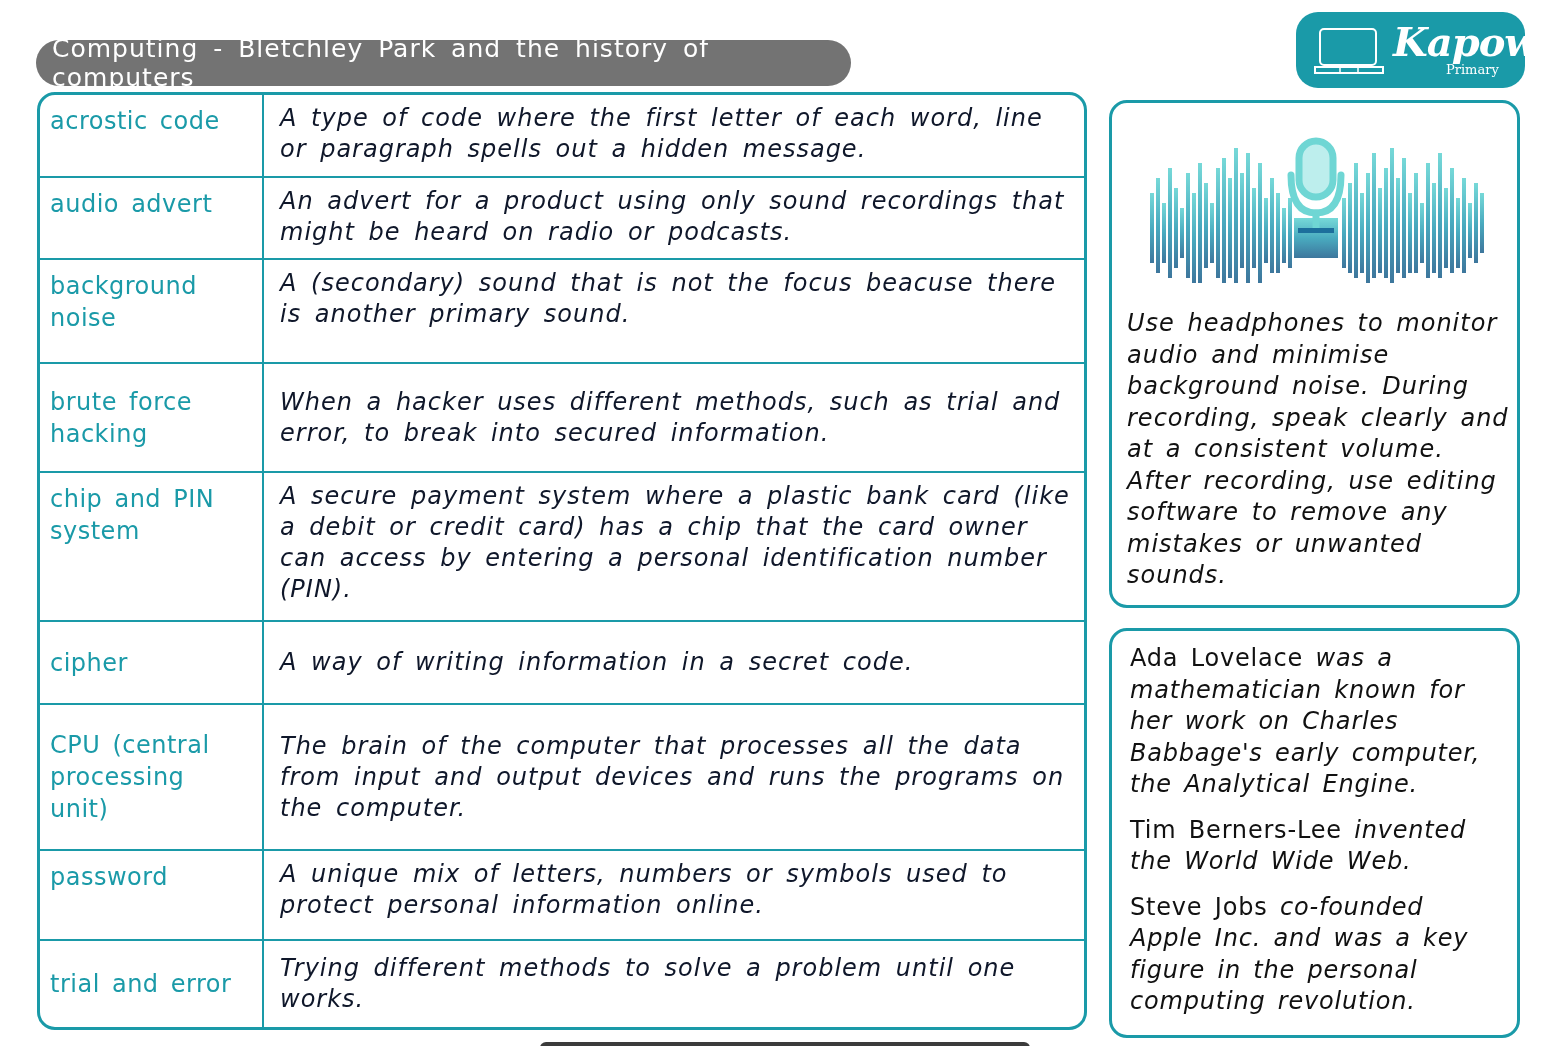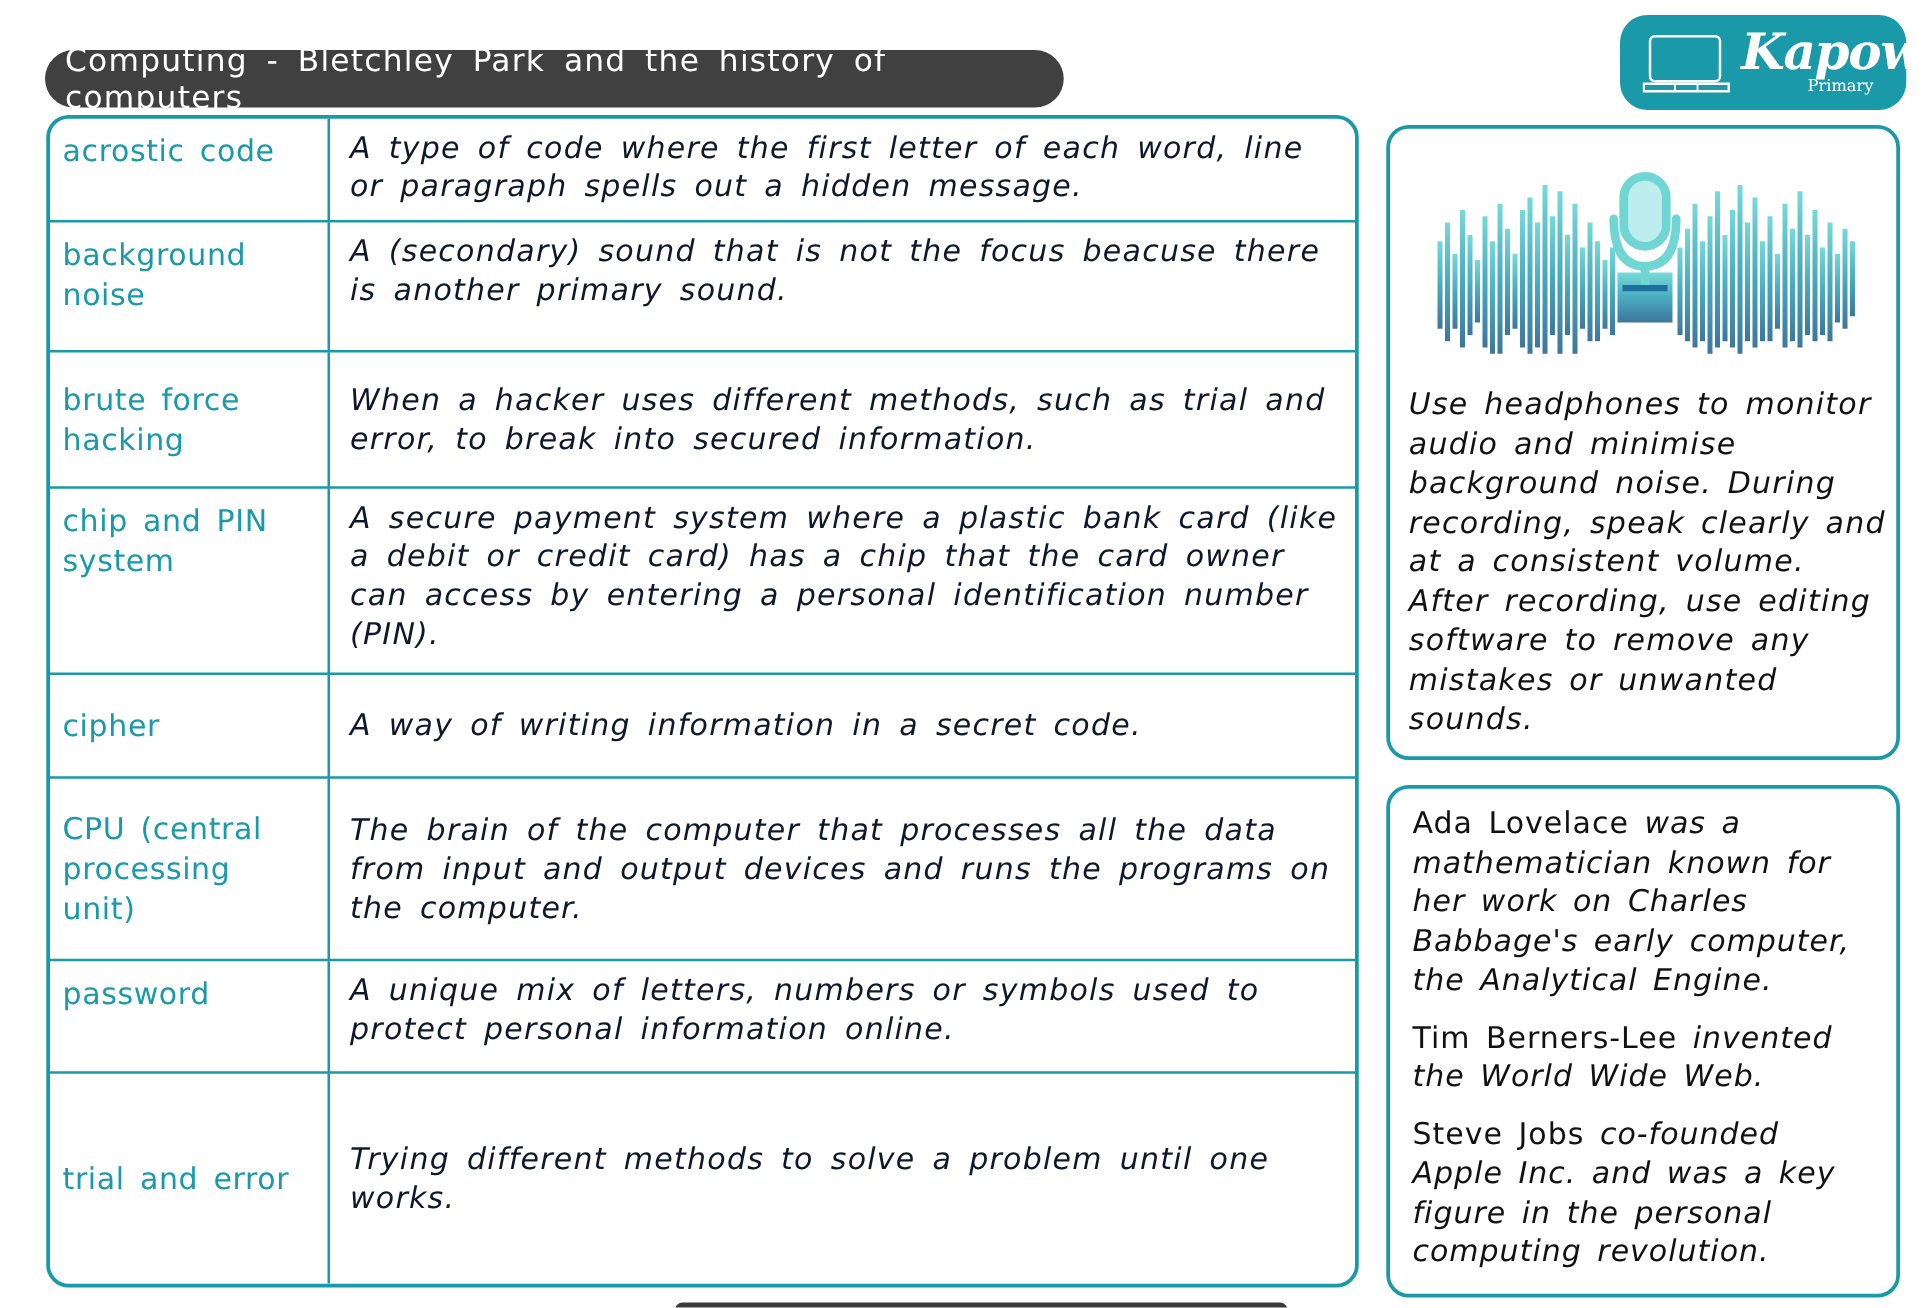--- a/index.html
+++ b/index.html
@@ -1,21 +1,21 @@
 <!DOCTYPE html>
 <html><head>
   <meta charset="utf-8">
   <style>
     * { box-sizing: border-box; margin: 0; padding: 0; }
     html, body { width: 1542px; height: 1046px; background: #ffffff; overflow: hidden; }
     body { position: relative; font-family: "DejaVu Sans", sans-serif; color: #111; }
 
     .title-bar {
       position: absolute; left: 36px; top: 40px; width: 815px; height: 46px;
-      background: #404040; border-radius: 23px;
+      background: #737373; border-radius: 23px;
       display: flex; align-items: center; padding-left: 16px;
       color: #fff; font-size: 25px; letter-spacing: 1px; word-spacing: 6px;
     }
 
     .logo {
       position: absolute; left: 1296px; top: 12px; width: 229px; height: 76px;
       background: #1a9aa8; border-radius: 22px;
     }
     .logo .laptop { position: absolute; left: 18px; top: 15px; width: 70px; height: 48px; }
     .logo .brand {
@@ -84,20 +84,24 @@
   <span class="brand">Kapow</span>
   <span class="sub">Primary</span>
 </div>
 
 <div class="vocab">
   <table>
     <tbody>
         <tr style="height:82px">
       <td class="term">acrostic code</td>
       <td class="def">A type of code where the first letter of each word, line or paragraph spells out a hidden message.</td>
+    </tr>
+    <tr style="height:82px">
+      <td class="term">audio advert</td>
+      <td class="def">An advert for a product using only sound recordings that might be heard on radio or podcasts.</td>
     </tr>
     <tr style="height:104px">
       <td class="term">background noise</td>
       <td class="def">A (secondary) sound that is not the focus beacuse there is another primary sound.</td>
     </tr>
     <tr style="height:109px">
       <td class="term mid">brute force hacking</td>
       <td class="def mid">When a hacker uses different methods, such as trial and error, to break into secured information.</td>
     </tr>
     <tr style="height:149px">

